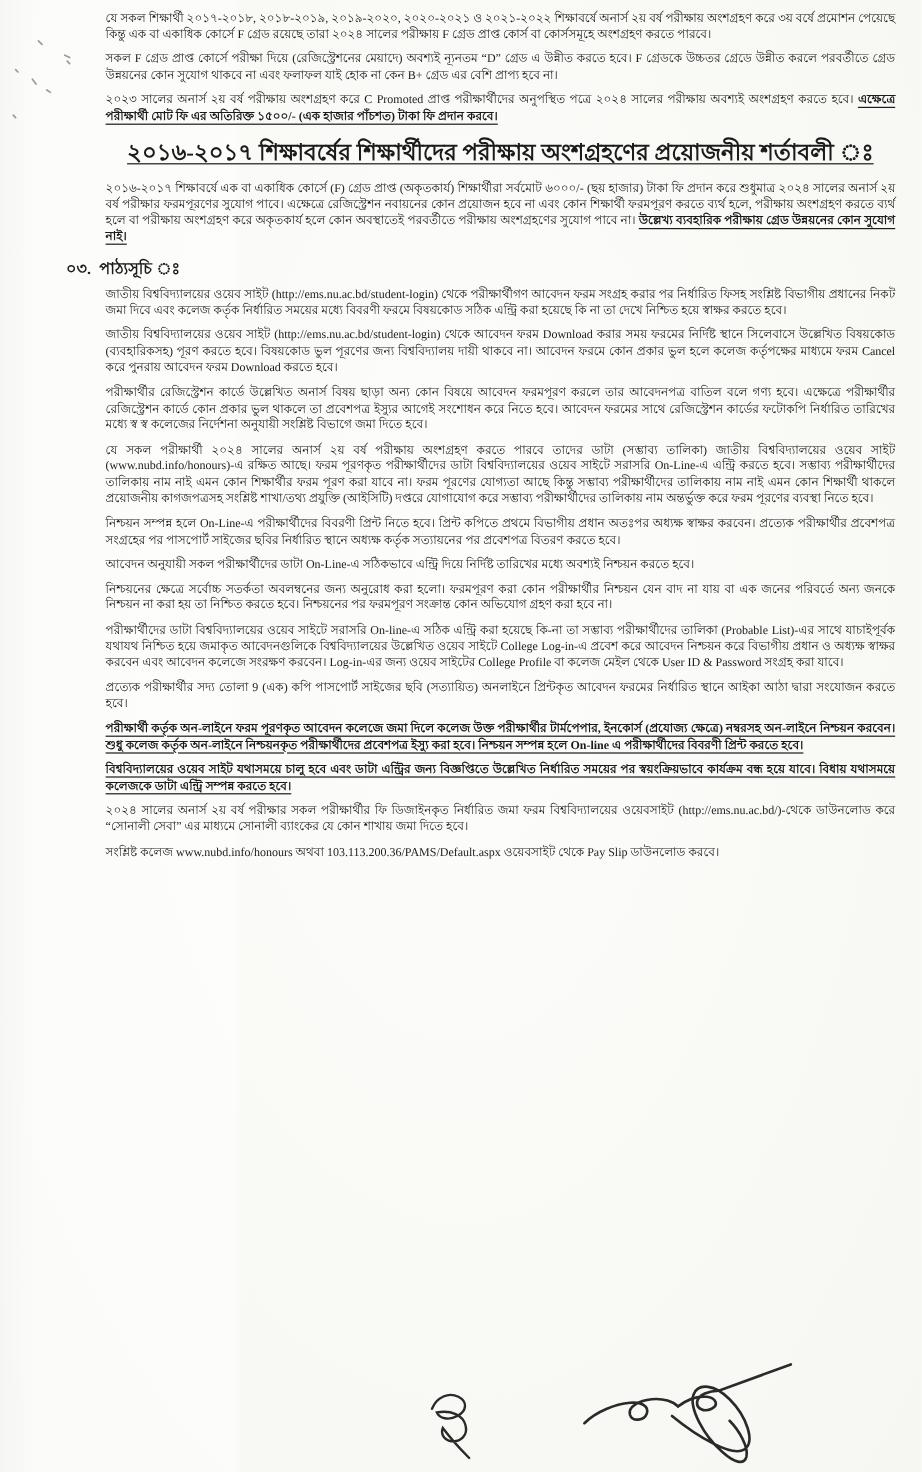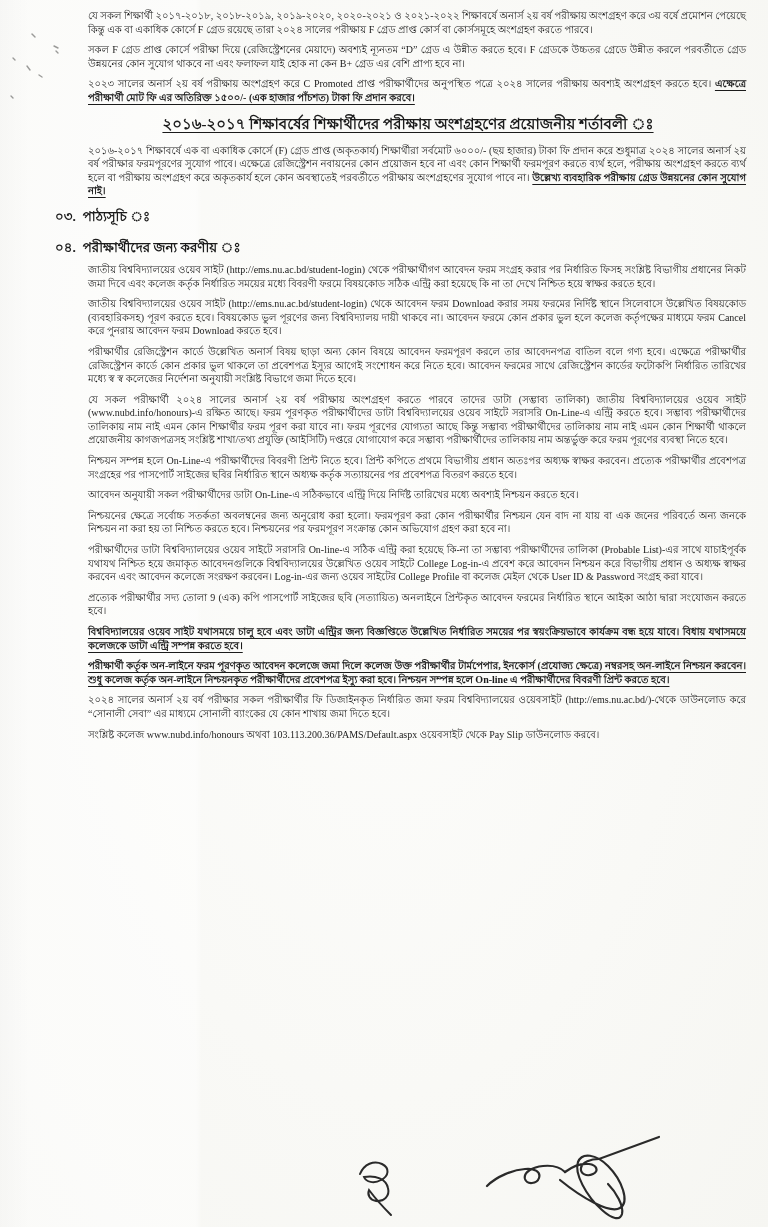--- a/index.html
+++ b/index.html
@@ -27,22 +27,22 @@
     font-size:10px;
     line-height:1.36;
   }
   .sec-head{
     margin:9px 22px 3px 55px;
     font-weight:bold;
     font-size:13.4px;
   }
   .sec-head .num{margin-right:7px;text-align:right;}
   h2.center-head{
-    text-align:center;
-    font-size:15px;
+    text-align:right;
+    font-size:19px;
     font-weight:bold;
     margin:5px 40px 7px 88px;
   }
   h2.center-head span{
     text-decoration:underline;
     text-underline-offset:3px;
   }
   .u{
     font-weight:bold;
     text-decoration:underline;
@@ -64,33 +64,32 @@
   <p class="para"><span>সকল F গ্রেড প্রাপ্ত কোর্সে পরীক্ষা দিয়ে (রেজিস্ট্রেশনের মেয়াদে) অবশ্যই ন্যূনতম “D” গ্রেড এ উন্নীত করতে হবে। F গ্রেডকে উচ্চতর গ্রেডে উন্নীত করলে পরবর্তীতে গ্রেড উন্নয়নের কোন সুযোগ থাকবে না এবং ফলাফল যাই হোক না কেন B+ গ্রেড এর বেশি প্রাপ্য হবে না।</span></p>
 
   <p class="para"><span>২০২৩ সালের অনার্স ২য় বর্ষ পরীক্ষায় অংশগ্রহণ করে C Promoted প্রাপ্ত পরীক্ষার্থীদের অনুপস্থিত পত্রে ২০২৪ সালের পরীক্ষায় অবশ্যই অংশগ্রহণ করতে হবে। </span><span class="u">এক্ষেত্রে পরীক্ষার্থী মোট ফি এর অতিরিক্ত ১৫০০/- (এক হাজার পাঁচশত) টাকা ফি প্রদান করবে।</span></p>
 
   <h2 class="center-head"><span>২০১৬-২০১৭ শিক্ষাবর্ষের শিক্ষার্থীদের পরীক্ষায় অংশগ্রহণের প্রয়োজনীয় শর্তাবলী ঃ</span></h2>
 
   <p class="para"><span>২০১৬-২০১৭ শিক্ষাবর্ষে এক বা একাধিক কোর্সে (F) গ্রেড প্রাপ্ত (অকৃতকার্য) শিক্ষার্থীরা সর্বমোট ৬০০০/- (ছয় হাজার) টাকা ফি প্রদান করে শুধুমাত্র ২০২৪ সালের অনার্স ২য় বর্ষ পরীক্ষার ফরমপূরণের সুযোগ পাবে। এক্ষেত্রে রেজিস্ট্রেশন নবায়নের কোন প্রয়োজন হবে না এবং কোন শিক্ষার্থী ফরমপূরণ করতে ব্যর্থ হলে, পরীক্ষায় অংশগ্রহণ করতে ব্যর্থ হলে বা পরীক্ষায় অংশগ্রহণ করে অকৃতকার্য হলে কোন অবস্থাতেই পরবর্তীতে পরীক্ষায় অংশগ্রহণের সুযোগ পাবে না। </span><span class="u">উল্লেখ্য ব্যবহারিক পরীক্ষায় গ্রেড উন্নয়নের কোন সুযোগ নাই।</span></p>
 
   <div class="sec-head"><span class="num">০৩.</span><span>পাঠ্যসূচি ঃ</span></div>
 
-  <div class="sec-head"><span class="num">০৪.</span><span>পরীক্ষার্থীদের জন্য করণীয় ঃ</span></div>
   <p class="para"><span>জাতীয় বিশ্ববিদ্যালয়ের ওয়েব সাইট (http://ems.nu.ac.bd/student-login) থেকে পরীক্ষার্থীগণ আবেদন ফরম সংগ্রহ করার পর নির্ধারিত ফিসহ সংশ্লিষ্ট বিভাগীয় প্রধানের নিকট জমা দিবে এবং কলেজ কর্তৃক নির্ধারিত সময়ের মধ্যে বিবরণী ফরমে বিষয়কোড সঠিক এন্ট্রি করা হয়েছে কি না তা দেখে নিশ্চিত হয়ে স্বাক্ষর করতে হবে।</span></p>
   <p class="para"><span>জাতীয় বিশ্ববিদ্যালয়ের ওয়েব সাইট (http://ems.nu.ac.bd/student-login) থেকে আবেদন ফরম Download করার সময় ফরমের নির্দিষ্ট স্থানে সিলেবাসে উল্লেখিত বিষয়কোড (ব্যবহারিকসহ) পূরণ করতে হবে। বিষয়কোড ভুল পূরণের জন্য বিশ্ববিদ্যালয় দায়ী থাকবে না। আবেদন ফরমে কোন প্রকার ভুল হলে কলেজ কর্তৃপক্ষের মাধ্যমে ফরম Cancel করে পুনরায় আবেদন ফরম Download করতে হবে।</span></p>
   <p class="para"><span>পরীক্ষার্থীর রেজিস্ট্রেশন কার্ডে উল্লেখিত অনার্স বিষয় ছাড়া অন্য কোন বিষয়ে আবেদন ফরমপূরণ করলে তার আবেদনপত্র বাতিল বলে গণ্য হবে। এক্ষেত্রে পরীক্ষার্থীর রেজিস্ট্রেশন কার্ডে কোন প্রকার ভুল থাকলে তা প্রবেশপত্র ইস্যুর আগেই সংশোধন করে নিতে হবে। আবেদন ফরমের সাথে রেজিস্ট্রেশন কার্ডের ফটোকপি নির্ধারিত তারিখের মধ্যে স্ব স্ব কলেজের নির্দেশনা অনুযায়ী সংশ্লিষ্ট বিভাগে জমা দিতে হবে।</span></p>
 
   <p class="para"><span>যে সকল পরীক্ষার্থী ২০২৪ সালের অনার্স ২য় বর্ষ পরীক্ষায় অংশগ্রহণ করতে পারবে তাদের ডাটা (সম্ভাব্য তালিকা) জাতীয় বিশ্ববিদ্যালয়ের ওয়েব সাইট (www.nubd.info/honours)-এ রক্ষিত আছে। ফরম পূরণকৃত পরীক্ষার্থীদের ডাটা বিশ্ববিদ্যালয়ের ওয়েব সাইটে সরাসরি On-Line-এ এন্ট্রি করতে হবে। সম্ভাব্য পরীক্ষার্থীদের তালিকায় নাম নাই এমন কোন শিক্ষার্থীর ফরম পূরণ করা যাবে না। ফরম পূরণের যোগ্যতা আছে কিন্তু সম্ভাব্য পরীক্ষার্থীদের তালিকায় নাম নাই এমন কোন শিক্ষার্থী থাকলে প্রয়োজনীয় কাগজপত্রসহ সংশ্লিষ্ট শাখা/তথ্য প্রযুক্তি (আইসিটি) দপ্তরে যোগাযোগ করে সম্ভাব্য পরীক্ষার্থীদের তালিকায় নাম অন্তর্ভুক্ত করে ফরম পূরণের ব্যবস্থা নিতে হবে।</span></p>
   <p class="para"><span>নিশ্চয়ন সম্পন্ন হলে On-Line-এ পরীক্ষার্থীদের বিবরণী প্রিন্ট নিতে হবে। প্রিন্ট কপিতে প্রথমে বিভাগীয় প্রধান অতঃপর অধ্যক্ষ স্বাক্ষর করবেন। প্রত্যেক পরীক্ষার্থীর প্রবেশপত্র সংগ্রহের পর পাসপোর্ট সাইজের ছবির নির্ধারিত স্থানে অধ্যক্ষ কর্তৃক সত্যায়নের পর প্রবেশপত্র বিতরণ করতে হবে।</span></p>
   <p class="para"><span>আবেদন অনুযায়ী সকল পরীক্ষার্থীদের ডাটা On-Line-এ সঠিকভাবে এন্ট্রি দিয়ে নির্দিষ্ট তারিখের মধ্যে অবশ্যই নিশ্চয়ন করতে হবে।</span></p>
   <p class="para"><span>নিশ্চয়নের ক্ষেত্রে সর্বোচ্চ সতর্কতা অবলম্বনের জন্য অনুরোধ করা হলো। ফরমপূরণ করা কোন পরীক্ষার্থীর নিশ্চয়ন যেন বাদ না যায় বা এক জনের পরিবর্তে অন্য জনকে নিশ্চয়ন না করা হয় তা নিশ্চিত করতে হবে। নিশ্চয়নের পর ফরমপূরণ সংক্রান্ত কোন অভিযোগ গ্রহণ করা হবে না।</span></p>
   <p class="para"><span>পরীক্ষার্থীদের ডাটা বিশ্ববিদ্যালয়ের ওয়েব সাইটে সরাসরি On-line-এ সঠিক এন্ট্রি করা হয়েছে কি-না তা সম্ভাব্য পরীক্ষার্থীদের তালিকা (Probable List)-এর সাথে যাচাইপূর্বক যথাযথ নিশ্চিত হয়ে জমাকৃত আবেদনগুলিকে বিশ্ববিদ্যালয়ের উল্লেখিত ওয়েব সাইটে College Log-in-এ প্রবেশ করে আবেদন নিশ্চয়ন করে বিভাগীয় প্রধান ও অধ্যক্ষ স্বাক্ষর করবেন এবং আবেদন কলেজে সংরক্ষণ করবেন। Log-in-এর জন্য ওয়েব সাইটের College Profile বা কলেজ মেইল থেকে User ID &amp; Password সংগ্রহ করা যাবে।</span></p>
   <p class="para"><span>প্রত্যেক পরীক্ষার্থীর সদ্য তোলা 9 (এক) কপি পাসপোর্ট সাইজের ছবি (সত্যায়িত) অনলাইনে প্রিন্টকৃত আবেদন ফরমের নির্ধারিত স্থানে আইকা আঠা দ্বারা সংযোজন করতে হবে।</span></p>
+  <p class="para"><span class="u">পরীক্ষার্থী কর্তৃক অন-লাইনে ফরম পূরণকৃত আবেদন কলেজে জমা দিলে কলেজ উক্ত পরীক্ষার্থীর টার্মপেপার, ইনকোর্স (প্রযোজ্য ক্ষেত্রে) নম্বরসহ অন-লাইনে নিশ্চয়ন করবেন। শুধু কলেজ কর্তৃক অন-লাইনে নিশ্চয়নকৃত পরীক্ষার্থীদের প্রবেশপত্র ইস্যু করা হবে। নিশ্চয়ন সম্পন্ন হলে On-line এ পরীক্ষার্থীদের বিবরণী প্রিন্ট করতে হবে।</span></p>
   <p class="para"><span class="u">বিশ্ববিদ্যালয়ের ওয়েব সাইট যথাসময়ে চালু হবে এবং ডাটা এন্ট্রির জন্য বিজ্ঞপ্তিতে উল্লেখিত নির্ধারিত সময়ের পর স্বয়ংক্রিয়ভাবে কার্যক্রম বন্ধ হয়ে যাবে। বিধায় যথাসময়ে কলেজকে ডাটা এন্ট্রি সম্পন্ন করতে হবে।</span></p>
-  <p class="para"><span class="u">পরীক্ষার্থী কর্তৃক অন-লাইনে ফরম পূরণকৃত আবেদন কলেজে জমা দিলে কলেজ উক্ত পরীক্ষার্থীর টার্মপেপার, ইনকোর্স (প্রযোজ্য ক্ষেত্রে) নম্বরসহ অন-লাইনে নিশ্চয়ন করবেন। শুধু কলেজ কর্তৃক অন-লাইনে নিশ্চয়নকৃত পরীক্ষার্থীদের প্রবেশপত্র ইস্যু করা হবে। নিশ্চয়ন সম্পন্ন হলে On-line এ পরীক্ষার্থীদের বিবরণী প্রিন্ট করতে হবে।</span></p>
 
   <p class="para"><span>২০২৪ সালের অনার্স ২য় বর্ষ পরীক্ষার সকল পরীক্ষার্থীর ফি ডিজাইনকৃত নির্ধারিত জমা ফরম বিশ্ববিদ্যালয়ের ওয়েবসাইট (http://ems.nu.ac.bd/)-থেকে ডাউনলোড করে “সোনালী সেবা” এর মাধ্যমে সোনালী ব্যাংকের যে কোন শাখায় জমা দিতে হবে।</span></p>
   <p class="para"><span>সংশ্লিষ্ট কলেজ www.nubd.info/honours অথবা 103.113.200.36/PAMS/Default.aspx ওয়েবসাইট থেকে Pay Slip ডাউনলোড করবে।</span></p>
 
 </div>
 
 <svg class="sig-layer" width="768" height="1227" viewBox="0 0 768 1227" xmlns="http://www.w3.org/2000/svg">
 
   <g fill="none" stroke="#7a7a78" stroke-width="1.4" stroke-linecap="round" opacity="0.75">
     <path d="M32 34 l3 3"></path>

